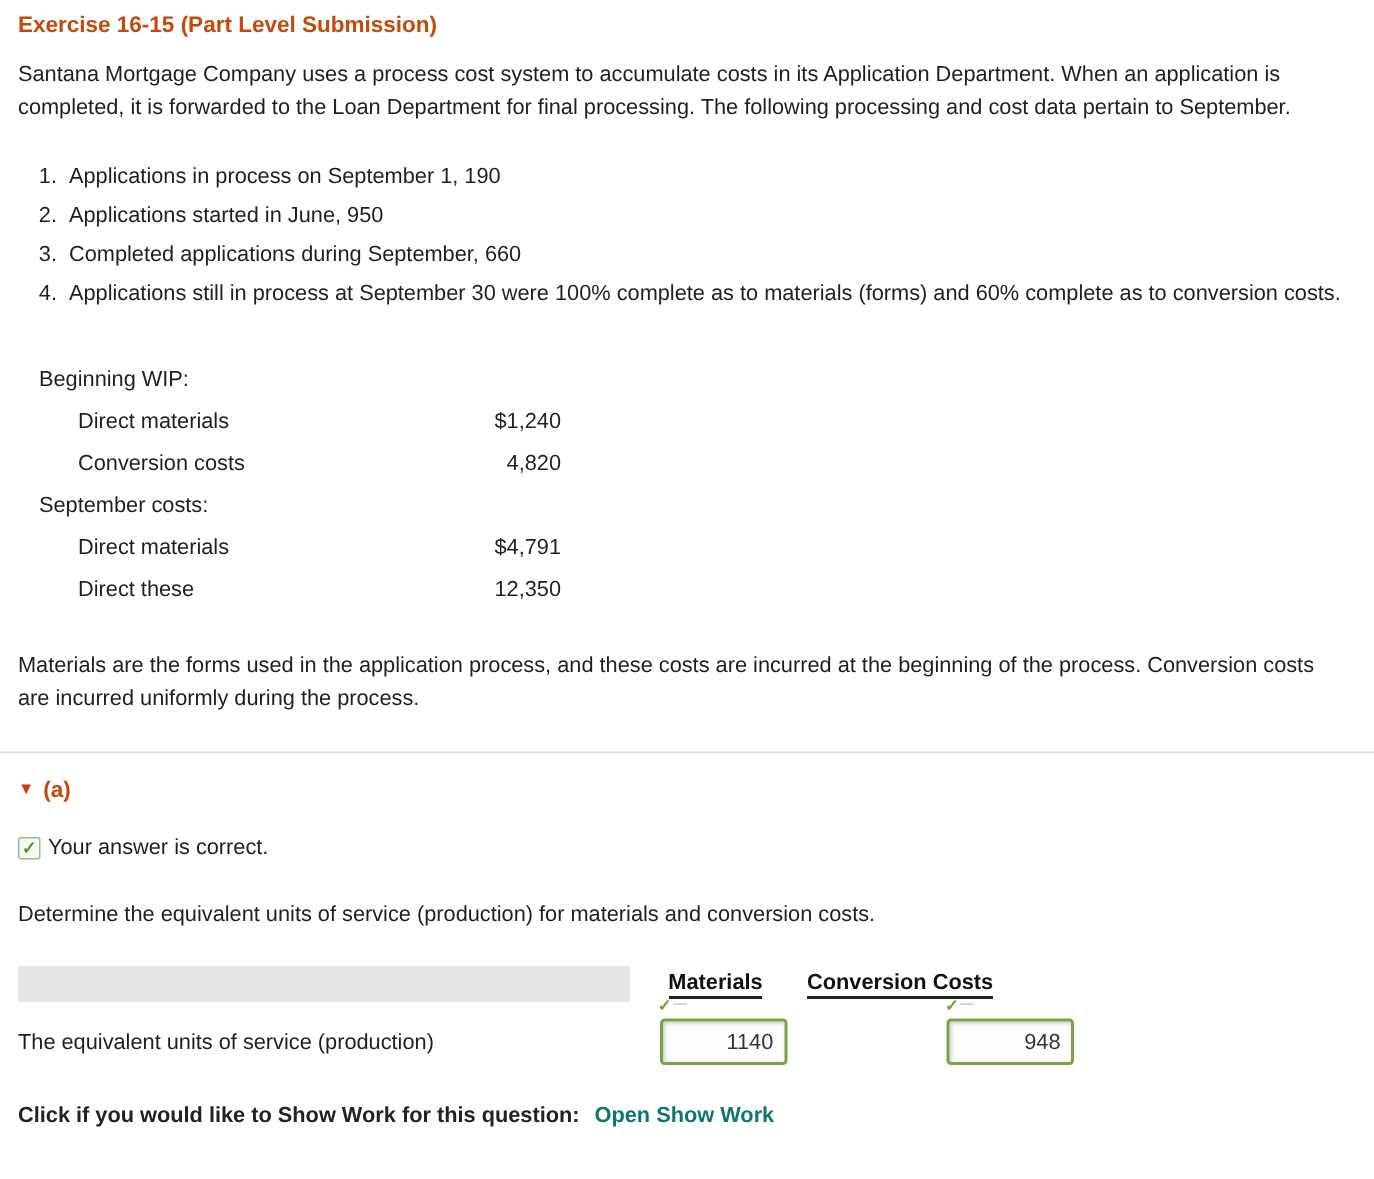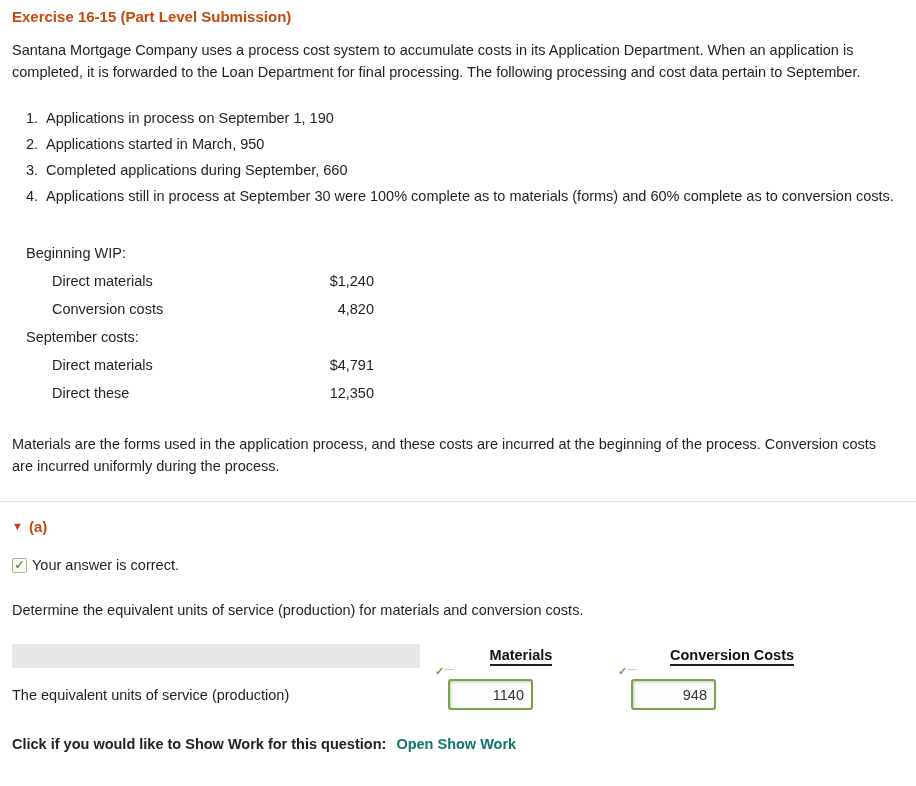--- a/index.html
+++ b/index.html
@@ -82,21 +82,21 @@
     font-weight: bold;
     line-height: 13px;
     text-align: center;
     margin-right: 5px;
     flex: 0 0 auto;
   }
   .question { line-height: 22px; margin-bottom: 22px; }
 
   .answer-table { margin-top: 6px; }
   .thead-row, .tbody-row { display: flex; align-items: center; }
-  .thead-row { height: 26px; margin-bottom: 10px; gap: 44px; }
+  .thead-row { height: 26px; margin-bottom: 10px; }
   .label-cell { width: 408px; flex: 0 0 auto; }
   .thead-row .label-cell {
     background: #e7e7e7;
     height: 24px;
     align-self: center;
   }
   .col-materials { width: 102px; flex: 0 0 auto; text-align: center; margin-left: 6px; }
   .col-gap { width: 10px; flex: 0 0 auto; }
   .col-conversion { width: 180px; flex: 0 0 auto; display: flex; }
   .col-header-text {
@@ -133,21 +133,20 @@
     height: 31px;
     border: 2px solid #79a346;
     border-radius: 3px;
     background: #fdfdfd;
     box-shadow: inset 1px 1px 3px rgba(0,0,0,0.22);
     font-family: "Liberation Sans", sans-serif;
     font-size: 14.5px;
     color: #333;
     text-align: right;
     padding: 0 7px;
-    margin-left: 12px;
   }
   .footer-row {
     margin-top: 26px;
     white-space: nowrap;
     font-weight: bold;
     color: #222;
   }
   .footer-link {
     color: #0f766e;
     text-decoration: none;
@@ -159,21 +158,21 @@
 <body>
 
 <div class="page">
 
   <div class="exercise-title">Exercise 16-15 (Part Level Submission)</div>
 
   <div class="para">Santana Mortgage Company uses a process cost system to accumulate costs in its Application Department. When an application is completed, it is forwarded to the Loan Department for final processing. The following processing and cost data pertain to September.</div>
 
   <ol class="data-list">
     <li>Applications in process on September 1, 190</li>
-    <li>Applications started in March, 950</li>
+    <li>Applications started in June, 950</li>
     <li>Completed applications during September, 660</li>
     <li>Applications still in process at September 30 were 100% complete as to materials (forms) and 60% complete as to conversion costs.</li>
   </ol>
 
   <div class="costs">
     <div class="cost-heading">Beginning WIP:</div>
     <div class="cost-row">
       <span class="cost-label">Direct materials</span>
       <span class="cost-value">$1,240</span>
     </div>

